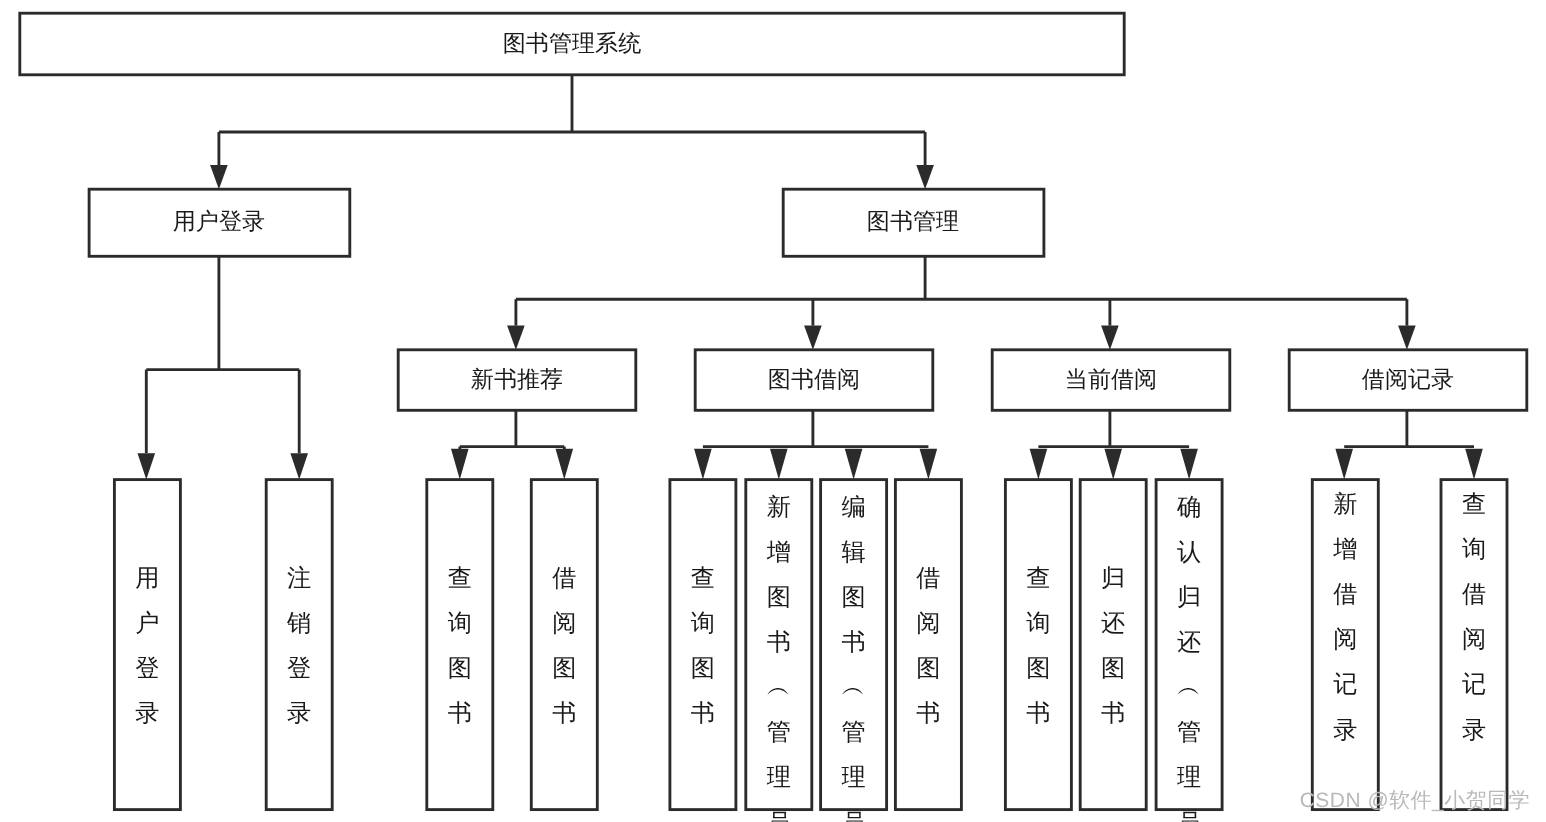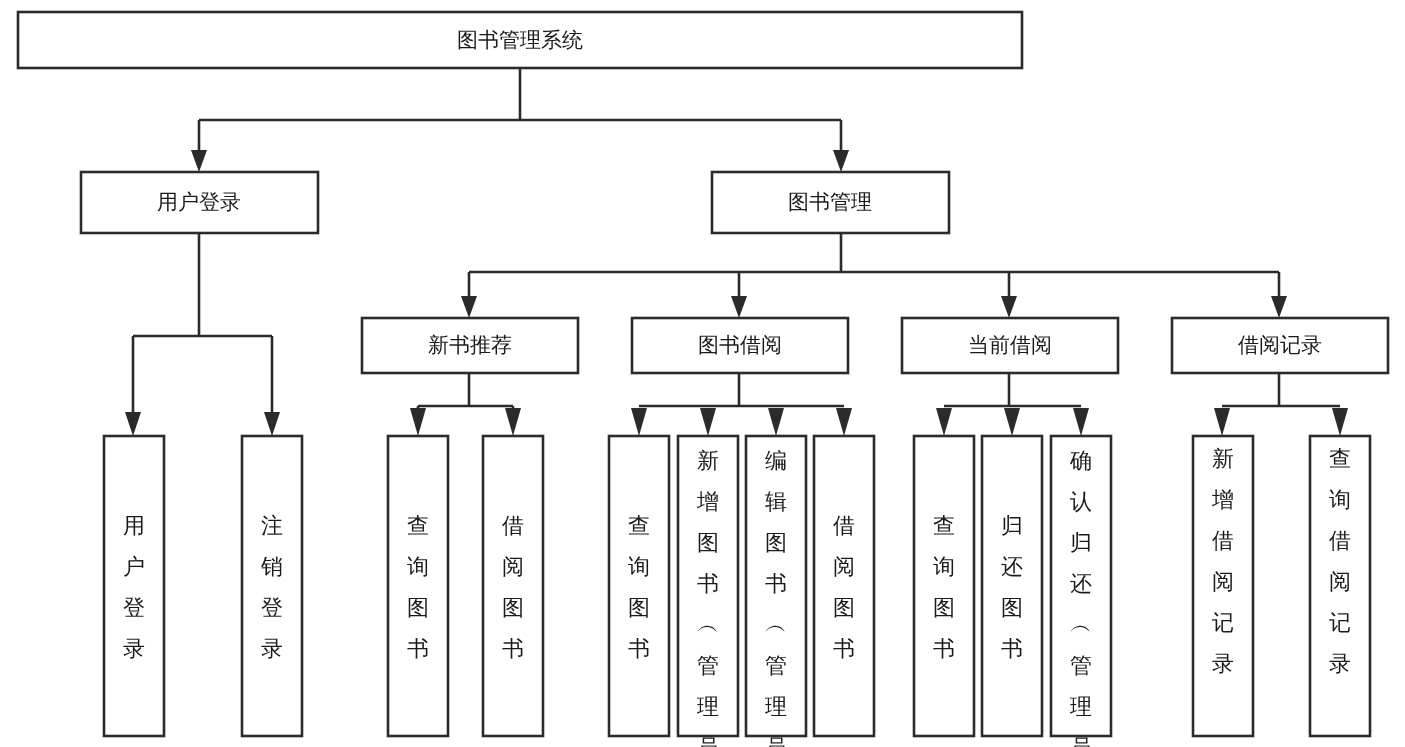--- a/index.html
+++ b/index.html
@@ -209,13 +209,14 @@
           <rect class="leaf-box" x="1193" y="436" width="60" height="300"></rect>
           <text class="vlabel-char" x="1223" y="465.5"><tspan x="1223" dy="0">新</tspan><tspan x="1223" dy="41">增</tspan><tspan x="1223" dy="41">借</tspan><tspan x="1223" dy="41">阅</tspan><tspan x="1223" dy="41">记</tspan><tspan x="1223" dy="41">录</tspan></text>
         </g>
         <g>
           <rect class="leaf-box" x="1310" y="436" width="60" height="300"></rect>
           <text class="vlabel-char" x="1340" y="465.5"><tspan x="1340" dy="0">查</tspan><tspan x="1340" dy="41">询</tspan><tspan x="1340" dy="41">借</tspan><tspan x="1340" dy="41">阅</tspan><tspan x="1340" dy="41">记</tspan><tspan x="1340" dy="41">录</tspan></text>
         </g>
       </g>
   </svg>
 
+  <div class="watermark">CSDN @软件_小贺同学</div>
 </div>
 
 </body></html>

